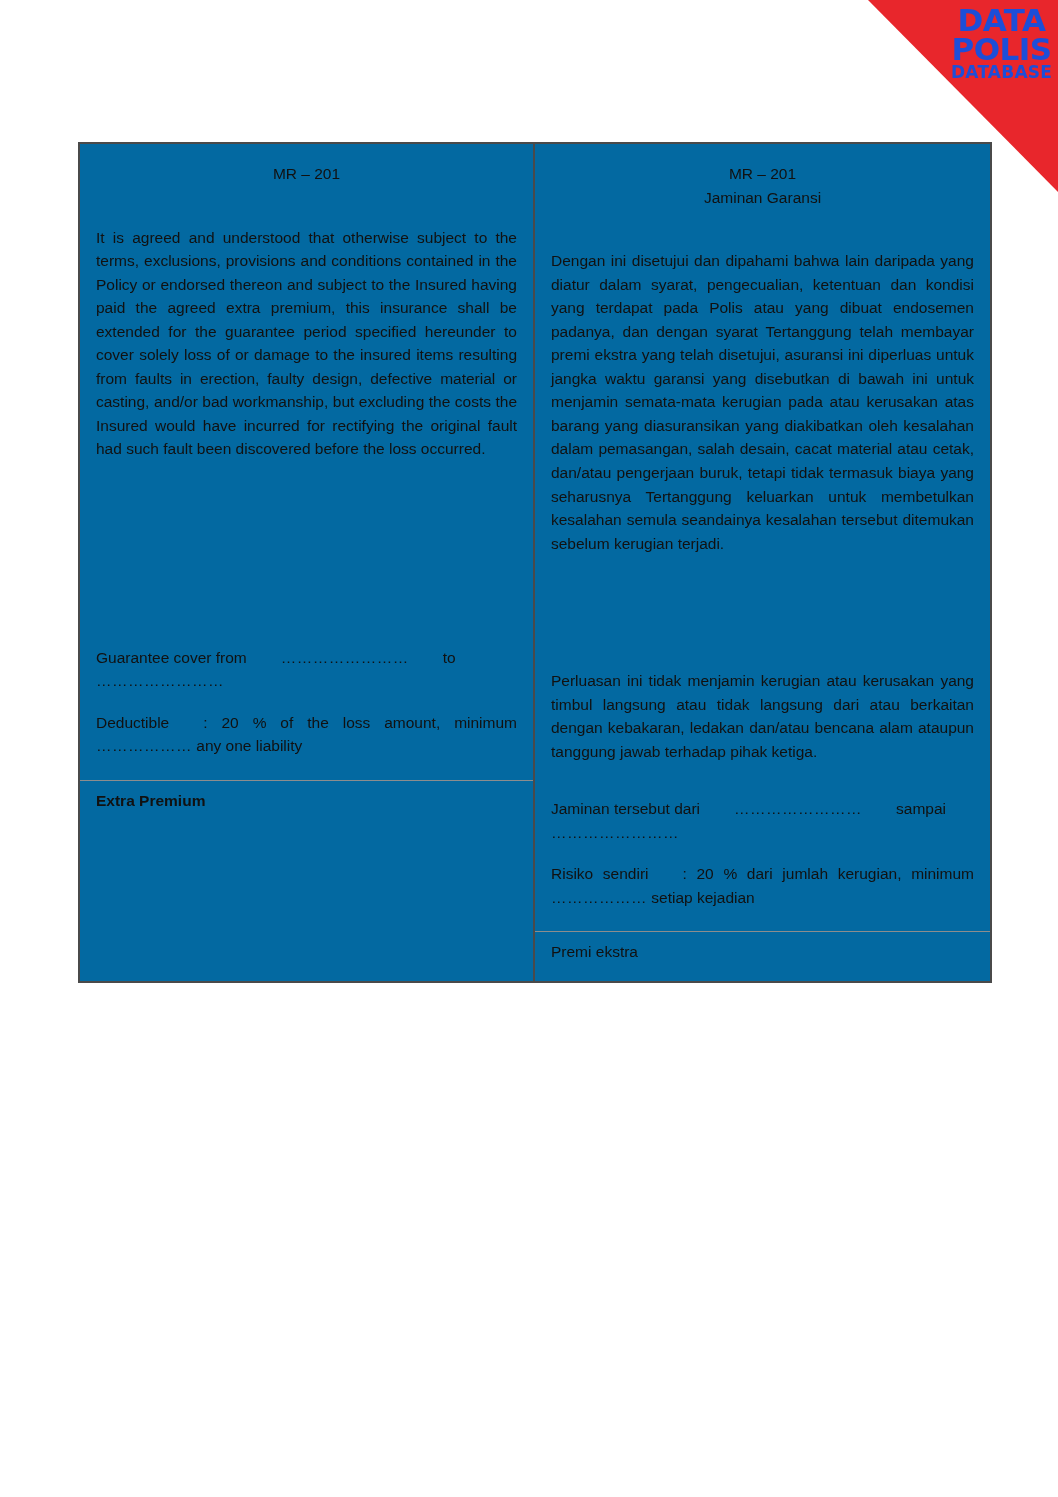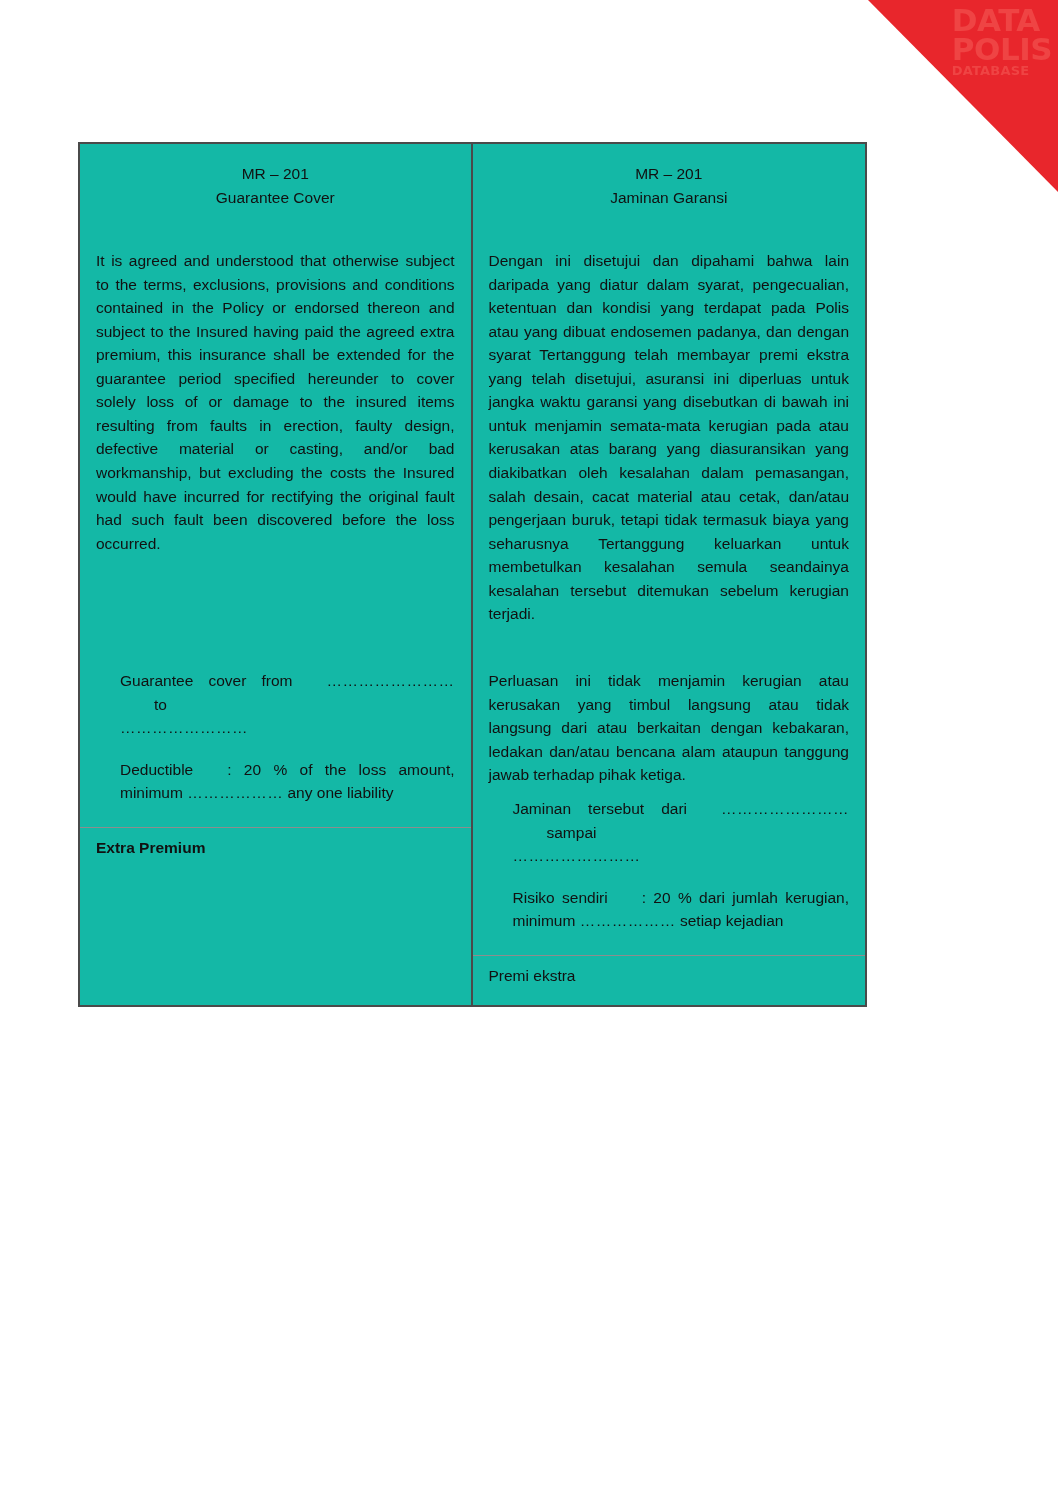--- a/index.html
+++ b/index.html
@@ -33,50 +33,50 @@
     right: 0;
     width: 0;
     height: 0;
     border-top: 192px solid #e8262c;
     border-left: 190px solid transparent;
   }
   #logo-text {
     position: absolute;
     top: 6px;
     right: 6px;
-    text-align: left;
+    text-align: center;
     line-height: 0.92;
-    color: #ef4444;
+    color: #1d4ed8;
   }
   #logo-text .lg-l1,
   #logo-text .lg-l2 {
     display: block;
     font-size: 31px;
     font-weight: bold;
     letter-spacing: -0.5px;
     font-family: "DejaVu Sans", sans-serif;
   }
   #logo-text .lg-l3 {
     display: block;
-    font-size: 13px;
+    font-size: 17px;
     font-weight: bold;
     letter-spacing: 0.2px;
     margin-top: 2px;
     font-family: "DejaVu Sans", sans-serif;
   }
 
   
   #endorsement-table {
     position: absolute;
     left: 78px;
     top: 142px;
-    width: 789px;
+    width: 914px;
     border: 2px solid #4a4a4a;
     border-collapse: collapse;
-    background: #14b8a6;
+    background: #0369a1;
     box-sizing: border-box;
     display: flex;
   }
   .doc-column {
     box-sizing: border-box;
     width: 50%;
     padding: 18px 16px 0 16px;
     position: relative;
   }
   .doc-column.left-col {
@@ -141,42 +141,40 @@
     line-height: 1.4;
   }
   .premium-footer.bold-label {
     font-weight: bold;
   }
 
   
   .justify-stretch {
     text-align: justify;
     text-align-last: left;
-    margin-left: 24px;
   }
 </style>
 </head>
 <body>
 
 <div id="logo-corner">
   <div id="logo-triangle"></div>
   <div id="logo-text">
     <span class="lg-l1">DATA</span>
     <span class="lg-l2">POLIS</span>
     <span class="lg-l3">DATABASE</span>
   </div>
 </div>
 
 <div id="endorsement-table">
 
   <div class="doc-column left-col">
 
     <div class="col-heading">
       <span class="heading-code">MR – 201</span>
-      <span class="heading-title">Guarantee Cover</span>
     </div>
 
     <div class="para-block-1">
       <p class="body-text">It is agreed and understood that otherwise subject to the terms, exclusions, provisions and conditions contained in the Policy or endorsed thereon and subject to the Insured having paid the agreed  extra premium, this insurance shall be extended for the guarantee period specified hereunder to cover solely loss of or damage to the insured items resulting from faults in erection, faulty design, defective material or casting, and/or bad workmanship, but excluding the costs the Insured would have incurred for rectifying the original fault had such fault been discovered before the loss occurred.</p>
     </div>
 
 
     <div class="field-line justify-stretch">
       <span>Guarantee cover from</span><span class="spacer-wide"></span><span class="dots">……………………</span><span class="spacer-wide"></span><span>to</span>
       <br>

